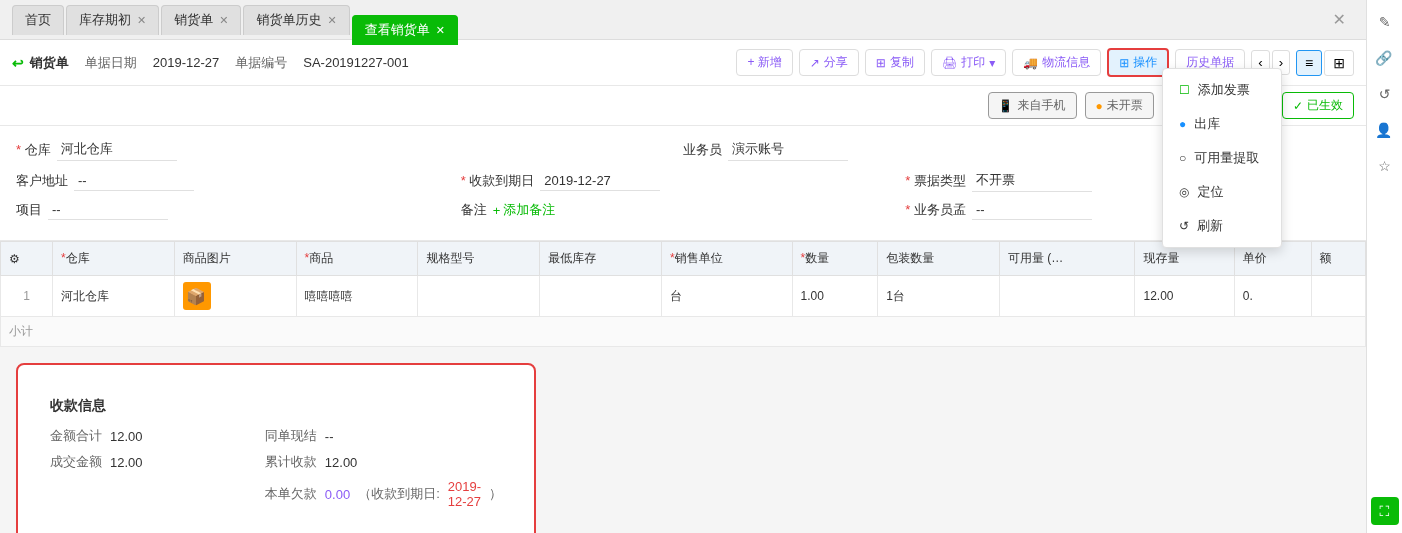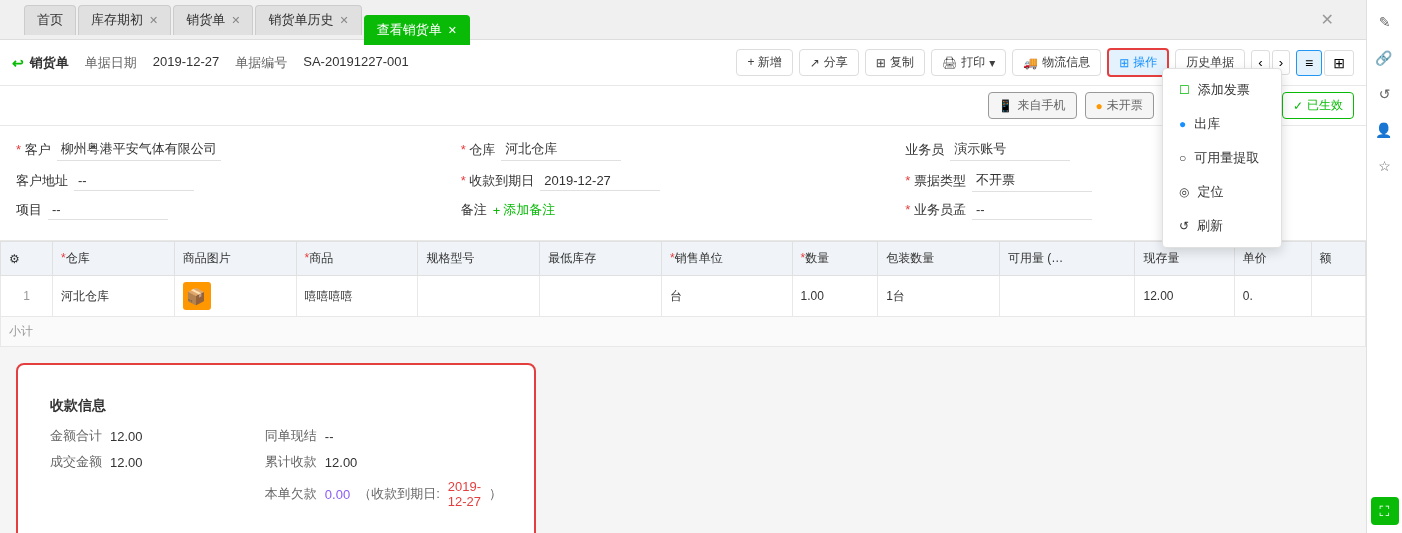--- a/index.html
+++ b/index.html
@@ -1,21 +1,21 @@
 <!DOCTYPE html>
 <html><head>
   <meta charset="utf-8">
   <style>
     * { box-sizing: border-box; margin: 0; padding: 0; }
     body { font-family: "Microsoft YaHei", "PingFang SC", sans-serif; font-size: 13px; background: #f5f5f5; color: #333; }
 
     
     .tab-bar {
       display: flex; align-items: center; background: #f0f0f0; border-bottom: 1px solid #ddd;
-      height: 40px; padding: 0 24px; gap: 2px;
+      height: 40px; padding: 0 12px; gap: 2px;
     }
     .tab {
       display: flex; align-items: center; padding: 0 12px; height: 30px;
       background: #e0e0e0; border-radius: 4px 4px 0 0; cursor: pointer;
       font-size: 13px; gap: 6px; border: 1px solid #ccc; border-bottom: none;
     }
     .tab.active {
       background: #09bb07; color: #fff; border-color: #09bb07; margin-top: 20px;
     }
     .tab .close-icon { font-size: 11px; color: #888; cursor: pointer; }
@@ -23,27 +23,27 @@
     .tab-spacer { flex: 1; }
     .tab-close-btn { font-size: 16px; color: #999; cursor: pointer; padding: 0 8px; }
 
     
     .doc-header {
       display: flex; align-items: center; background: #fff; border-bottom: 1px solid #e8e8e8;
       padding: 8px 12px; gap: 16px;
     }
     .doc-title { display: flex; align-items: center; gap: 6px; font-weight: bold; color: #333; }
     .doc-title-icon { color: #09bb07; font-size: 14px; }
-    .doc-meta { display: flex; gap: 16px; font-size: 13px; color: #333; }
+    .doc-meta { display: flex; align-items: center; gap: 16px; font-size: 13px; color: #333; }
     .doc-meta-label { color: #666; }
     .doc-actions { display: flex; align-items: center; gap: 6px; margin-left: auto; }
     .btn {
       display: flex; align-items: center; gap: 4px; padding: 4px 10px;
       border: 1px solid #ddd; background: #fff; border-radius: 4px; cursor: pointer;
-      font-size: 12px; color: #404040; white-space: nowrap;
+      font-size: 12px; color: #8b5cf6; white-space: nowrap;
     }
     .nav-arrows { display: flex; gap: 2px; }
     .nav-arrow { padding: 4px 6px; border: 1px solid #ddd; background: #fff; cursor: pointer; border-radius: 3px; }
     .view-toggle { display: flex; gap: 2px; }
     .view-btn { padding: 4px 8px; border: 1px solid #ddd; background: #fff; cursor: pointer; border-radius: 3px; font-size: 14px; }
     .view-btn.active { background: #e3f2fd; border-color: #2196f3; }
 
     
     .status-row {
       display: flex; align-items: center; background: #fff; padding: 6px 12px;
@@ -248,24 +248,20 @@
       <span>已核销</span>
     </button>
     <button class="status-btn green">
       <span>✓</span>
       <span>已生效</span>
     </button>
   </div>
 
   <div class="form-area">
     <div class="form-row">
-      <div class="form-field">
-        <span class="form-label required">客户</span>
-        <span class="form-value">柳州粤港平安气体有限公司</span>
-      </div>
       <div class="form-field">
         <span class="form-label required">仓库</span>
         <span class="form-value">河北仓库</span>
       </div>
       <div class="form-field">
         <span class="form-label">业务员</span>
         <span class="form-value">演示账号</span>
       </div>
     </div>
     <div class="form-row">

